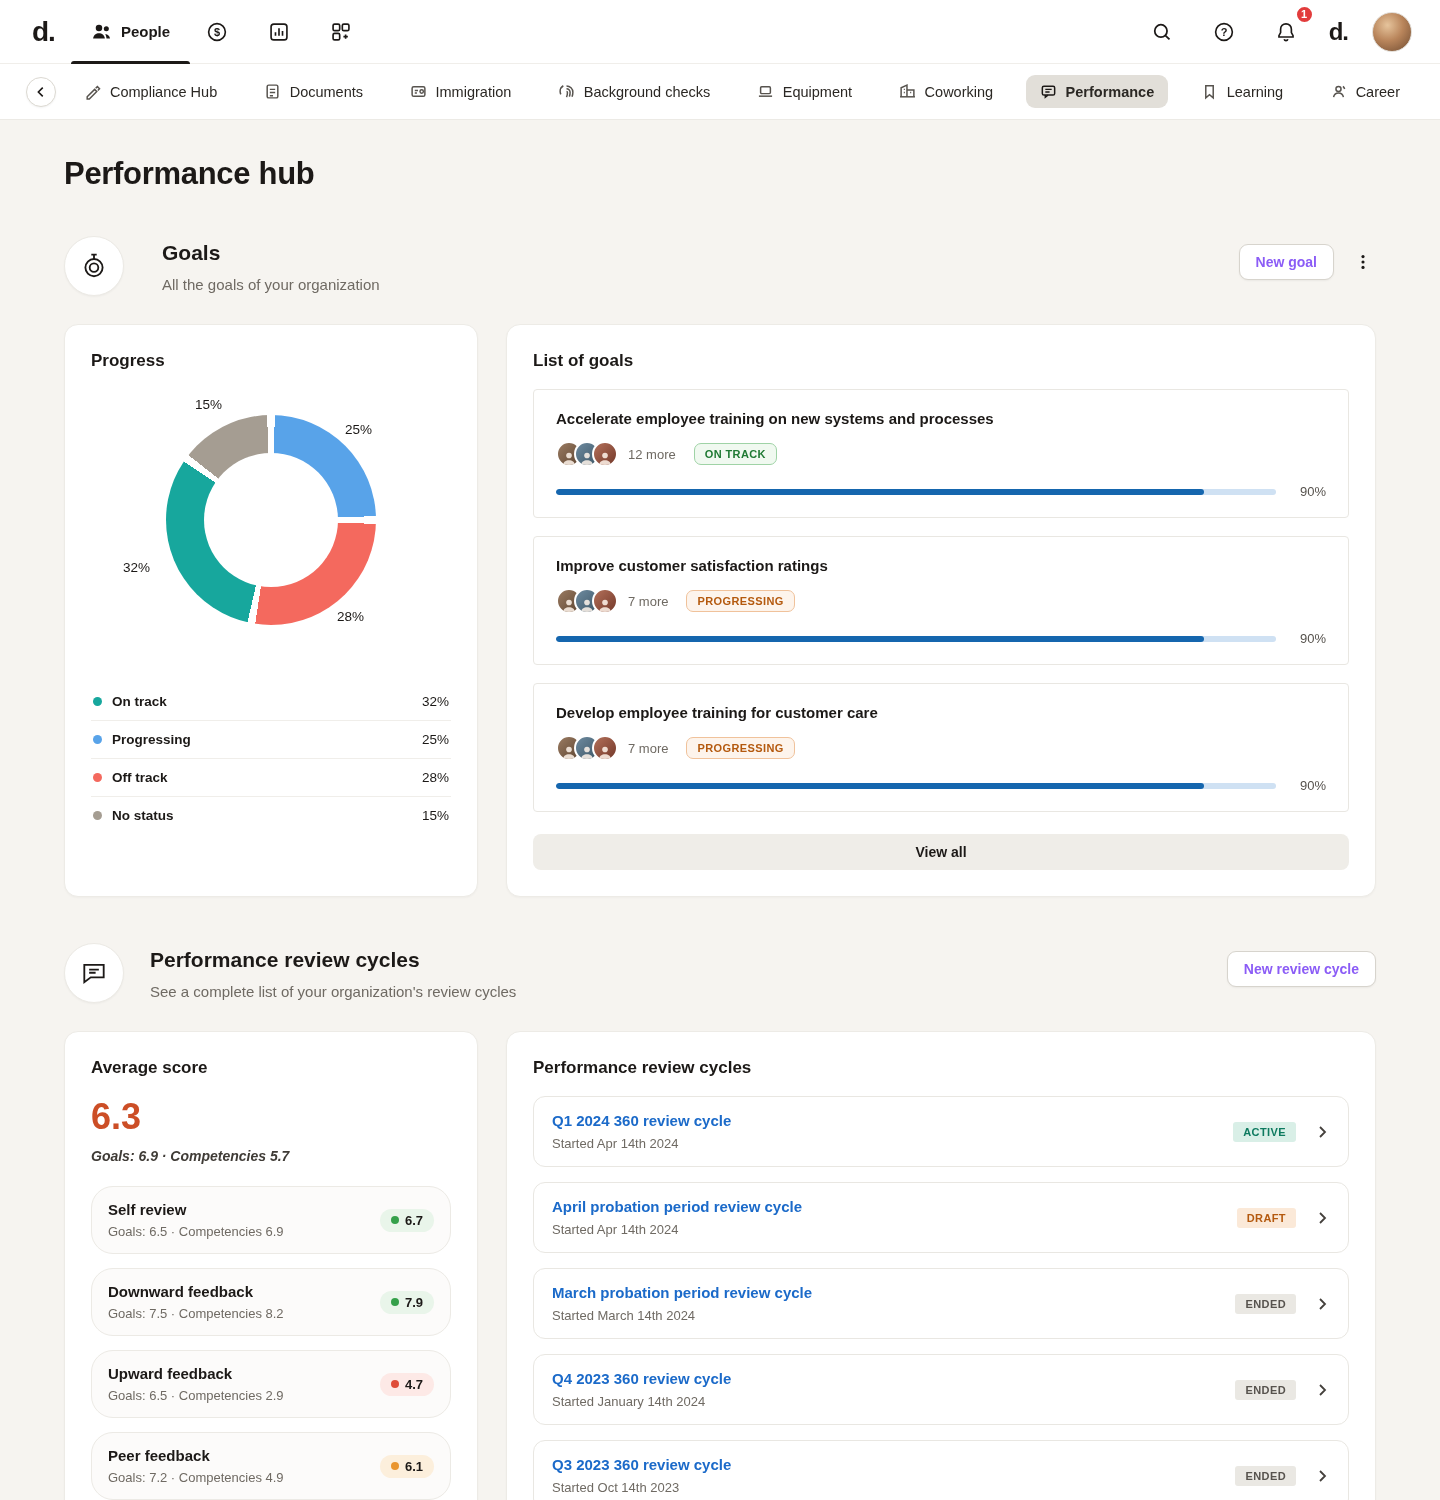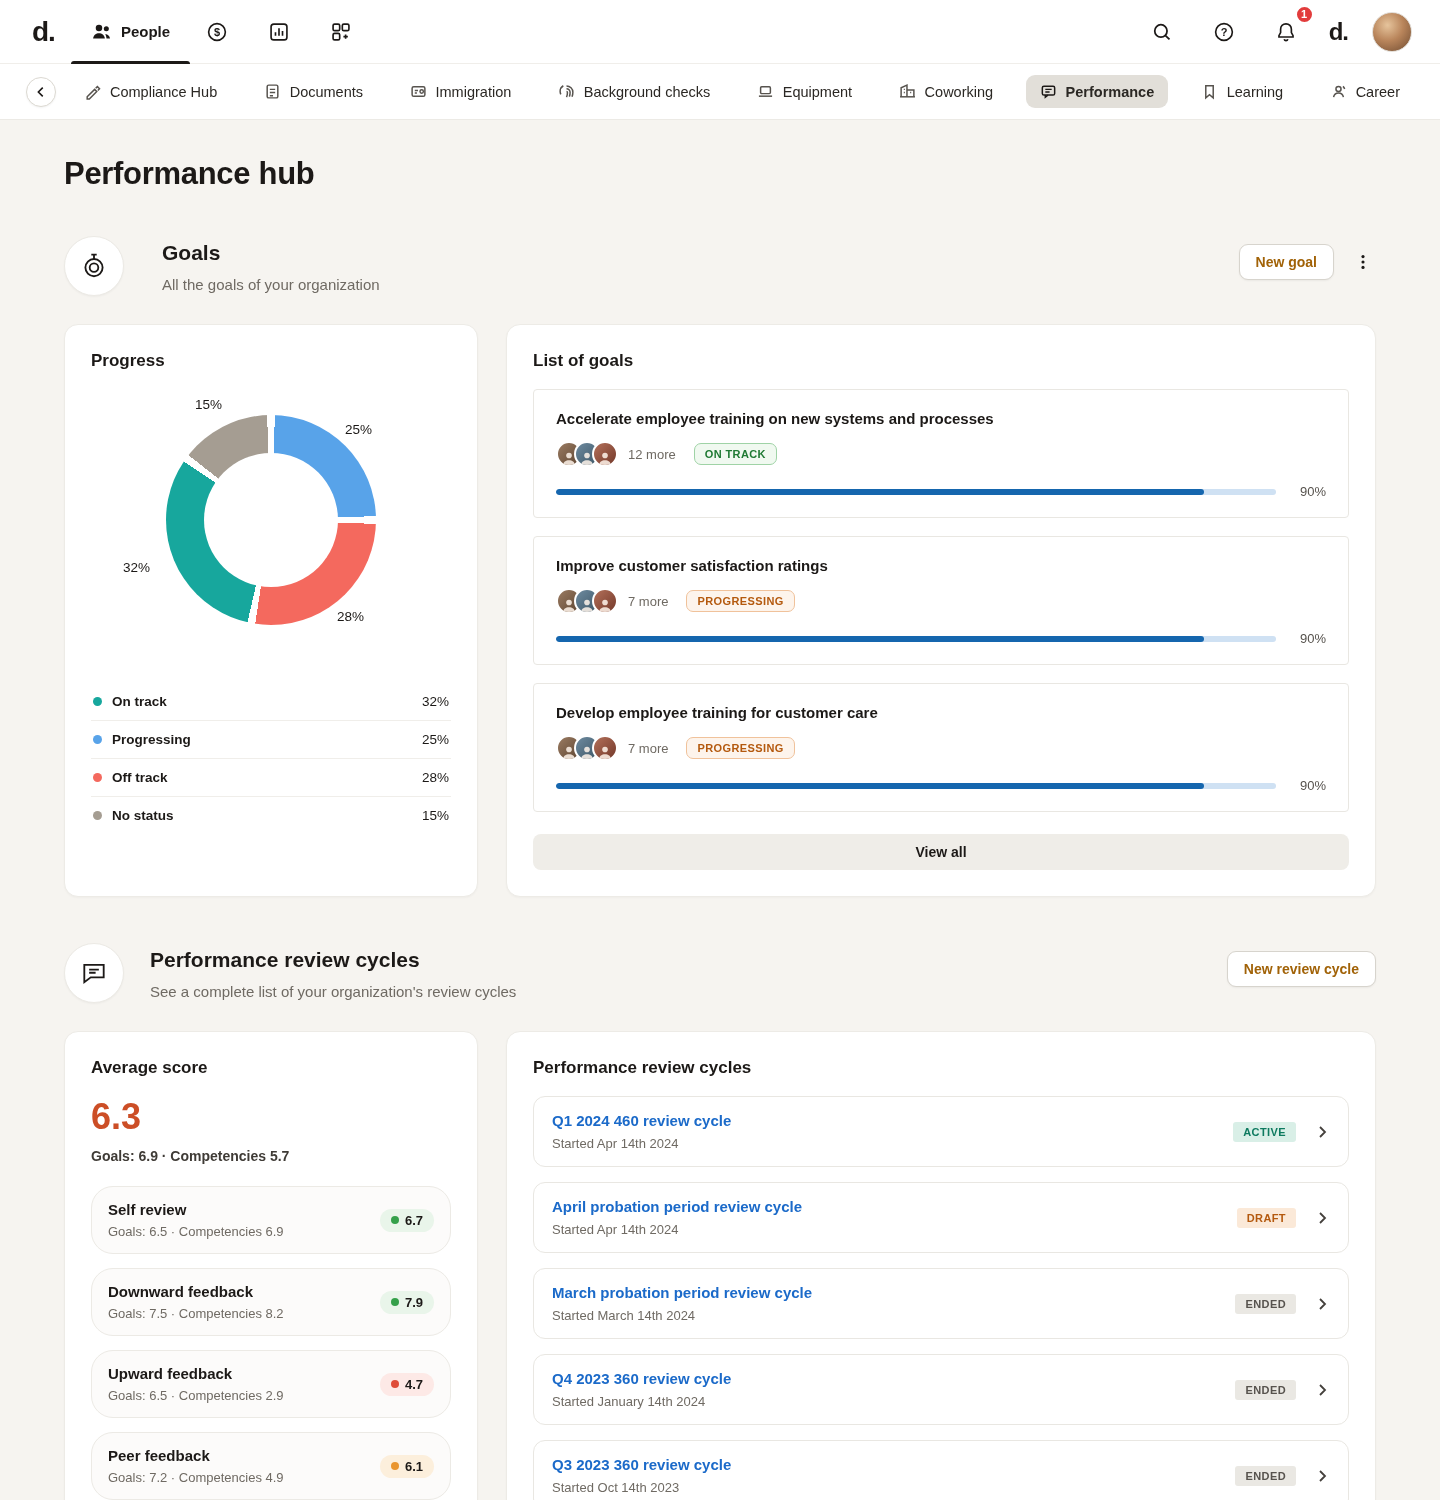--- a/index.html
+++ b/index.html
@@ -73,21 +73,21 @@
   .section-icon {
     width:60px; height:60px; border-radius:50%; background:#fff; border:1px solid #eceae5;
     display:flex; align-items:center; justify-content:center; flex:none;
     box-shadow:0 1px 2px rgba(0,0,0,.04); color:#1c1917;
   }
   .section-text h2 { font-size:21px; font-weight:700; margin:5px 0 11px; }
   .section-sub { font-size:15px; color:#6f6a63; }
   .section-actions { margin-left:auto; display:flex; align-items:center; gap:16px; margin-top:8px; }
   .btn-secondary {
     background:#fff; border:1px solid #d7d4cd; border-radius:9px; padding:9px 16px;
-    font-size:14px; font-weight:600; color:#a16207; box-shadow:0 1px 2px rgba(0,0,0,.05);
+    font-size:14px; font-weight:600; color:#8b5cf6; box-shadow:0 1px 2px rgba(0,0,0,.05);
   }
   .kebab-btn { background:none; border:none; display:flex; padding:4px; color:#1c1917; }
 
   .grid { display:grid; grid-template-columns:414px 1fr; gap:28px; align-items:stretch; margin-bottom:10px; }
   .card {
     background:#fff; border:1px solid #edebe6; border-radius:14px; padding:26px;
     box-shadow:0 1px 2px rgba(28,25,23,.03);
   }
   .card-title { font-size:17px; font-weight:700; margin:0 0 18px; }
 
@@ -132,21 +132,21 @@
   .bar { flex:1; height:6px; border-radius:4px; background:#cfe1f3; overflow:hidden; }
   .fill { height:100%; background:#1566ae; border-radius:4px; }
   .pct { font-size:13px; color:#57534e; width:36px; text-align:right; flex:none; }
   .view-all {
     width:100%; border:none; background:#efede8; border-radius:8px; padding:10px;
     font-size:14px; font-weight:600; color:#1c1917; margin-top:4px;
   }
 
   
   .big-score { font-size:36px; font-weight:700; color:#cc4e26; margin:10px 0 10px; }
-  .score-summary { font-size:14px; font-weight:700; color:#3f3b36; margin-bottom:22px; }
+  .score-summary { font-size:14px; font-weight:700; color:#3f3b36; margin-bottom:22px;font-style:italic; }
   .score-row {
     display:flex; align-items:center; border:1px solid #eceae5; background:#fcfbfa;
     border-radius:22px; padding:14px 16px; margin-bottom:14px;
   }
   .score-row-label { font-size:15px; font-weight:700; }
   .score-row-detail { font-size:13px; color:#6f6a63; margin-top:6px; }
   .score-badge {
     margin-left:auto; display:flex; align-items:center; gap:6px; font-size:13px; font-weight:600;
     padding:4px 11px; border-radius:999px; color:#1c1917;
   }
@@ -577,21 +577,21 @@
           </div>
         </div>
     </section>
 
     <section class="card">
       <h3 class="card-title">Performance review cycles</h3>
       <div>
 
           <div class="cycle-row">
             <div class="cycle-text">
-              <div class="cycle-title">Q1 2024 460 review cycle</div>
+              <div class="cycle-title">Q1 2024 360 review cycle</div>
               <div class="cycle-sub">Started Apr 14th 2024</div>
             </div>
             <span class="status-pill active">ACTIVE</span>
             <span class="chev">
               <svg width="16" height="16" viewBox="0 0 16 16" fill="none" stroke="currentColor" stroke-width="1.8">
                 <path d="M6 3l5 5-5 5"></path>
               </svg>
             </span>
           </div>
 

